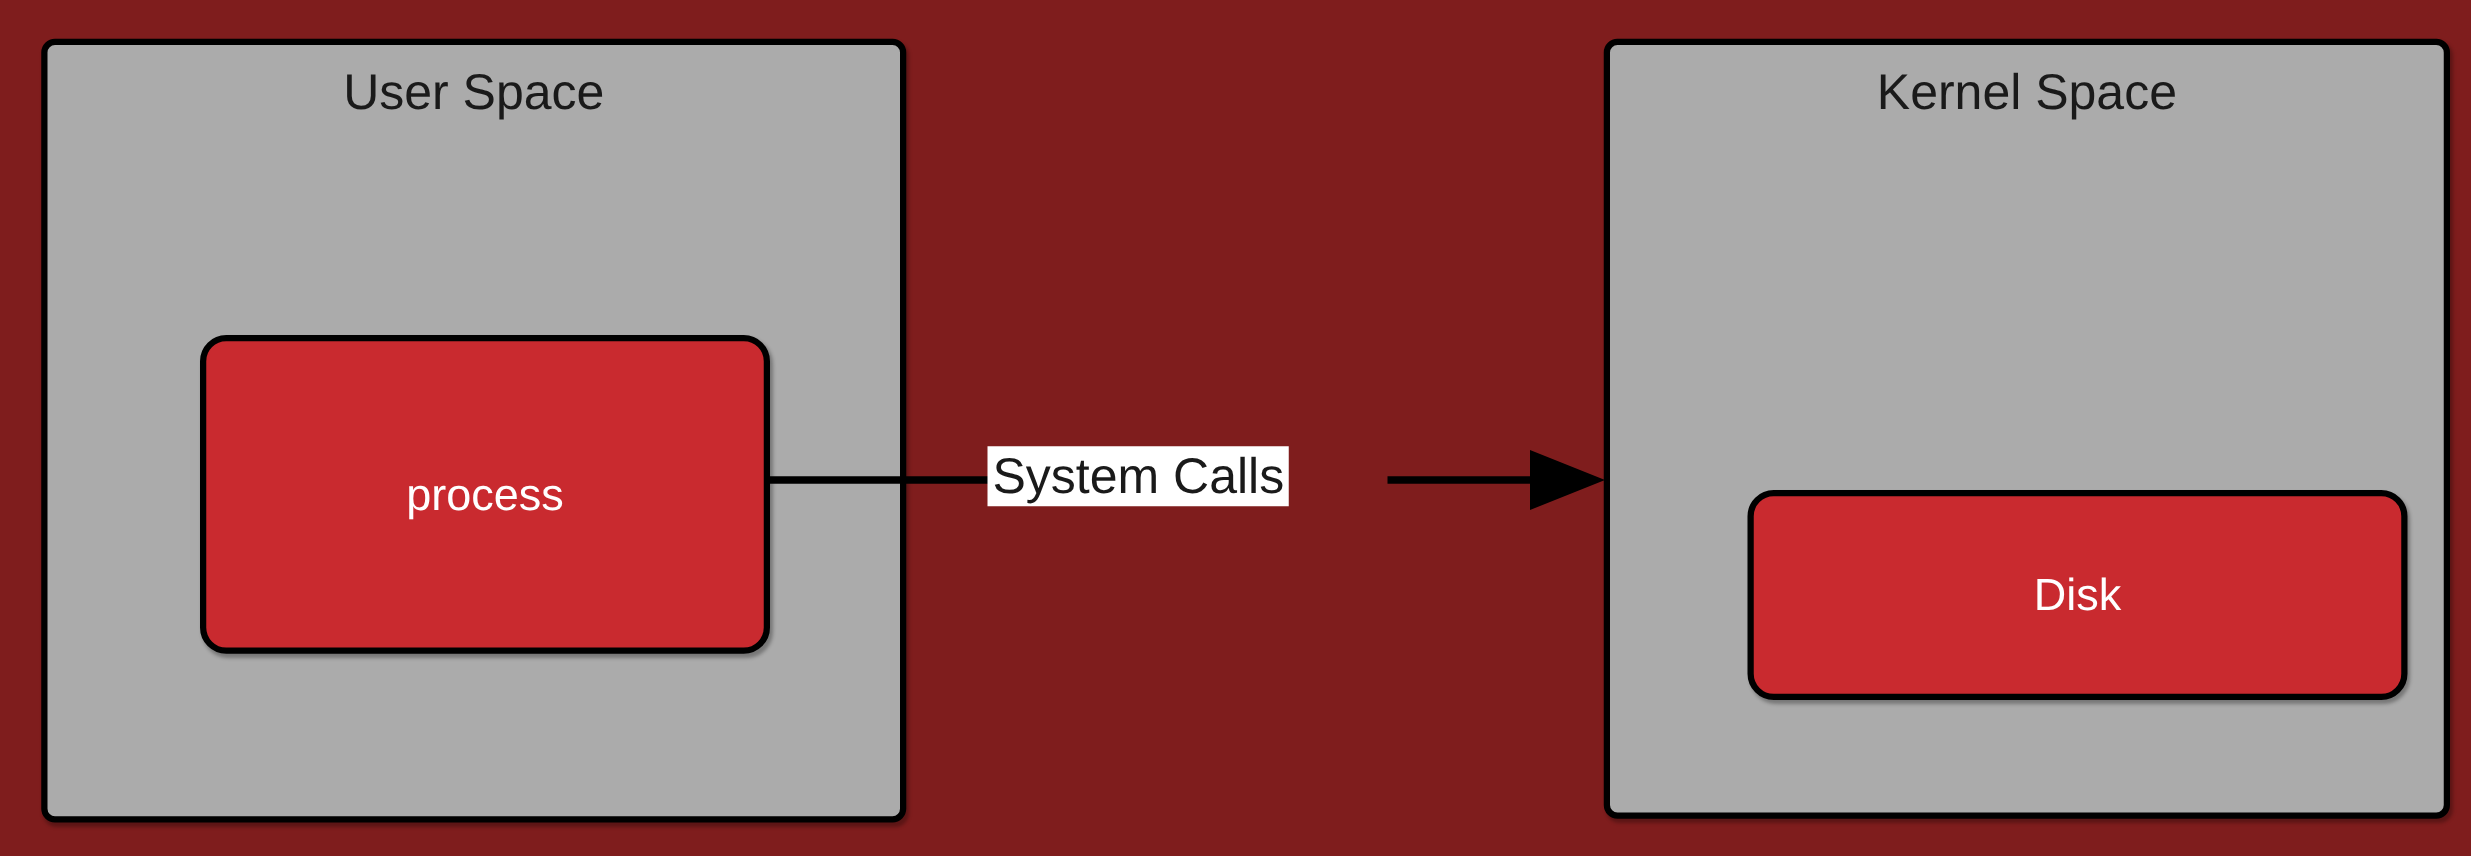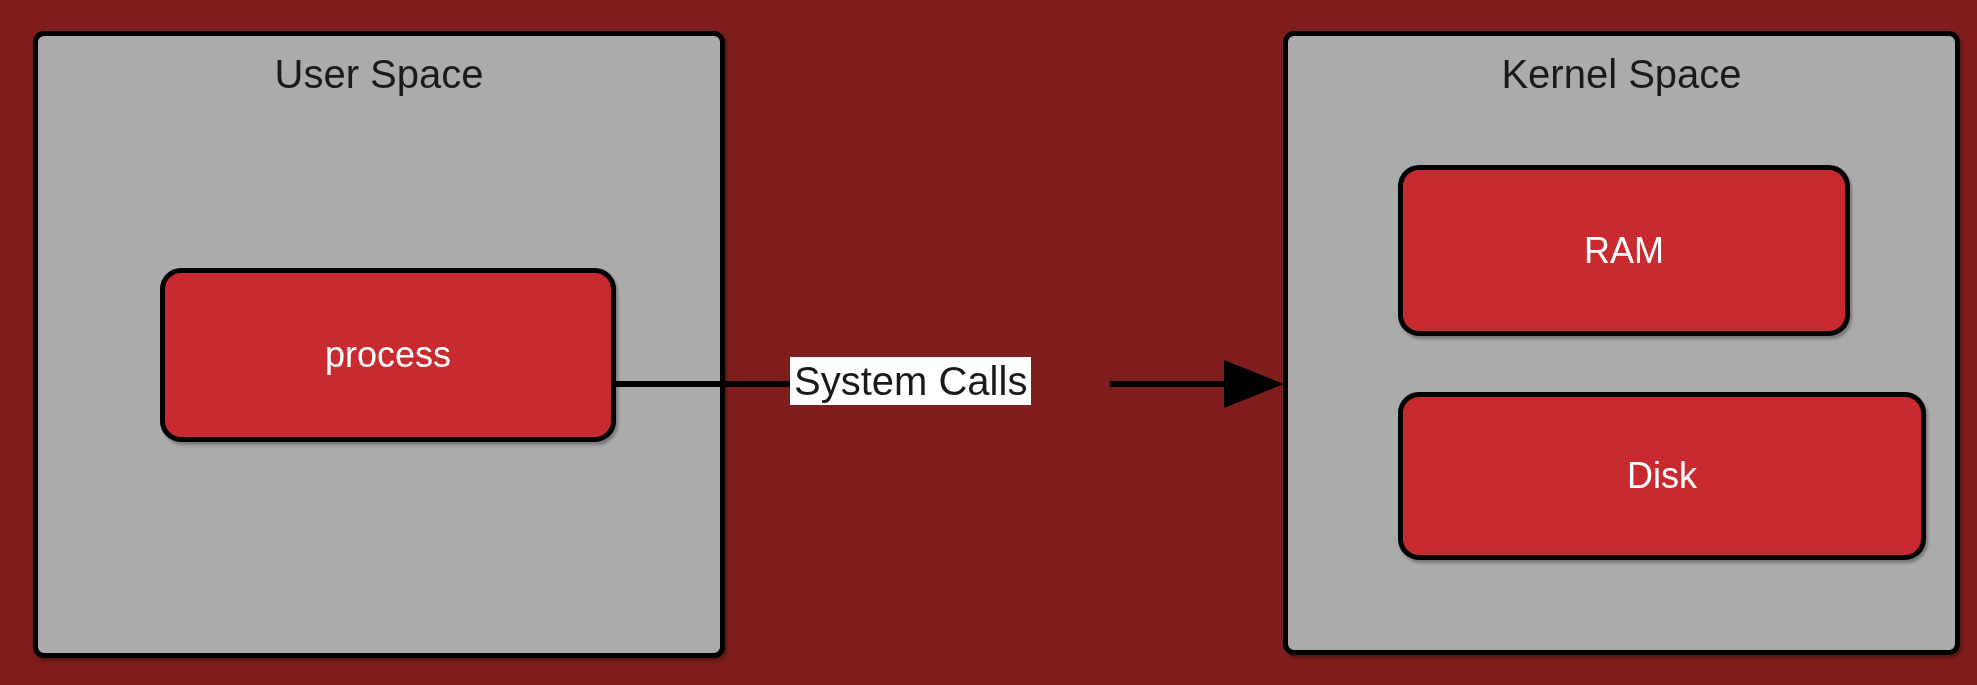--- a/index.html
+++ b/index.html
@@ -78,21 +78,21 @@
     font-family: "Liberation Sans", sans-serif;
     text-align: center;
     white-space: nowrap;
     user-select: none;
   }
 
   #process-box {
     left: 160px;
     top: 268px;
     width: 456px;
-    height: 174px;
+    height: 255px;
     align-items: center;
   }
 
   #ram-box {
     left: 1398px;
     top: 165px;
     width: 452px;
     height: 171px;
   }
 
@@ -137,23 +137,20 @@
   </div>
 
   <div class="component-box" id="process-box">
     <span class="component-label">process</span>
   </div>
 
   <div class="space-box" id="kernel-space-box">
     <div class="space-title">Kernel Space</div>
   </div>
 
-  <div class="component-box" id="ram-box">
-    <span class="component-label">RAM</span>
-  </div>
 
   <div class="component-box" id="disk-box">
     <span class="component-label">Disk</span>
   </div>
 
   <svg id="syscall-connector" viewBox="0 0 1977 685">
 
     <line x1="614" y1="384" x2="795" y2="384" stroke="#000000" stroke-width="6"></line>
 
     <line x1="1110" y1="384" x2="1272" y2="384" stroke="#000000" stroke-width="6"></line>

